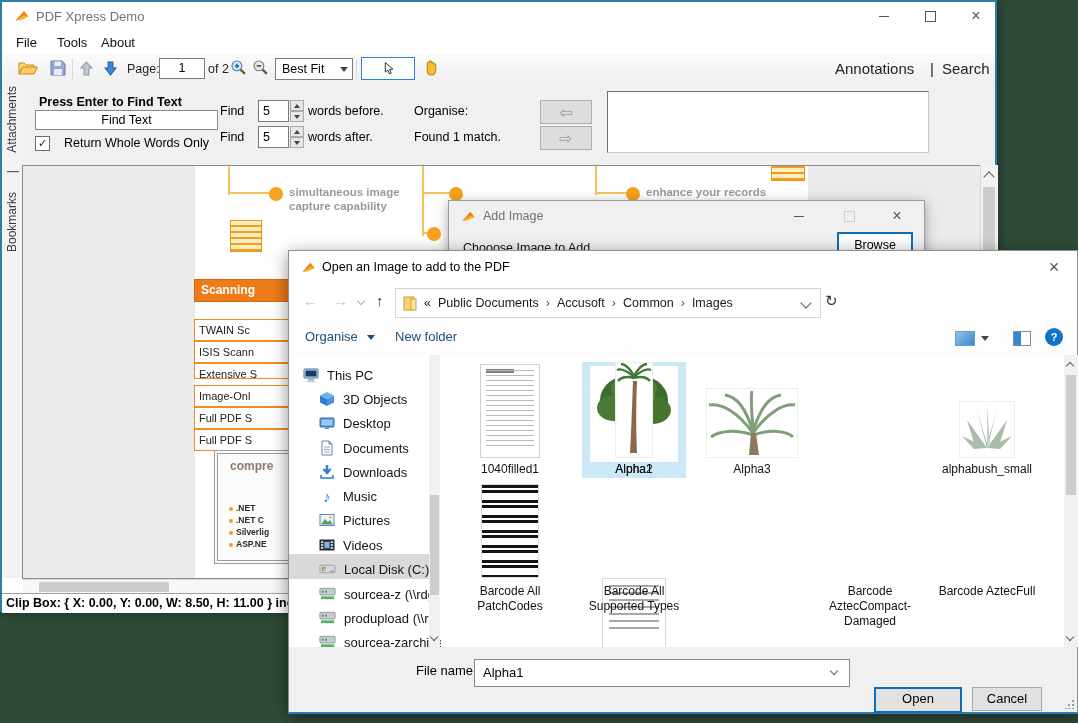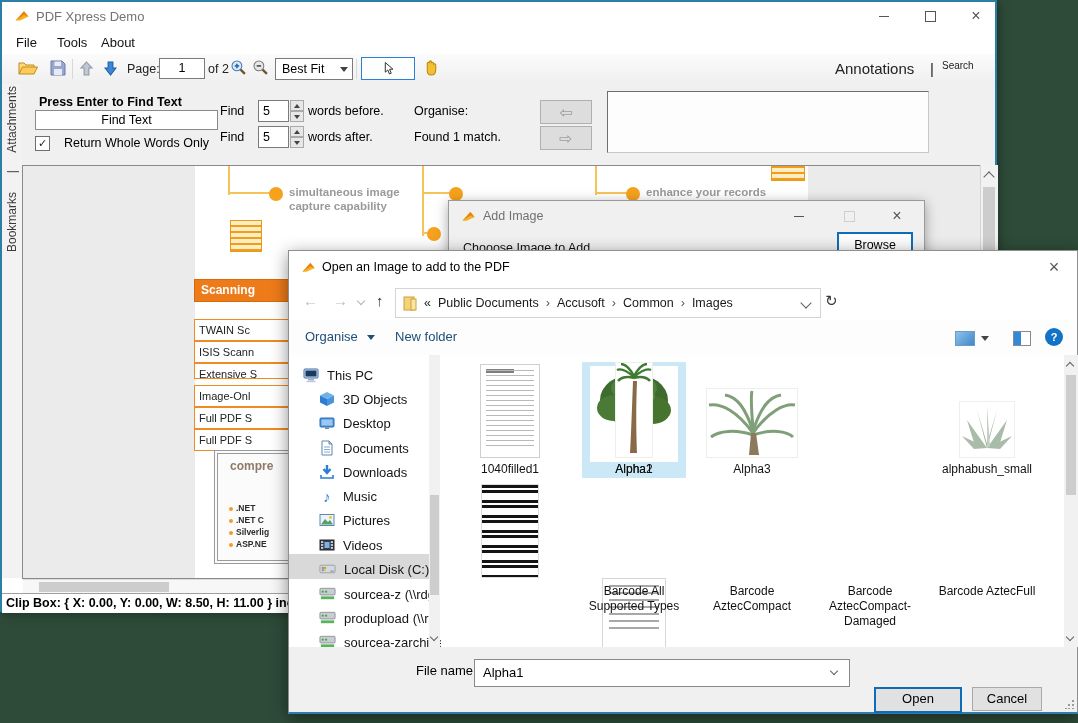--- a/index.html
+++ b/index.html
@@ -194,21 +194,21 @@
           <path d="M2.5 1.5 L2.5 12 L5.2 9.6 L7 14 L9 13.1 L7.2 8.9 L10.8 8.7 Z" fill="#fff" stroke="#222"></path>
         </svg>
     </span>
     <span class="abs" style="left:422px;top:5px;">
       <svg width="15" height="17" viewBox="0 0 14 16">
           <path d="M3 9 V4 a1 1 0 0 1 2 0 V2.6 a1 1 0 0 1 2 0 V4 a1 1 0 0 1 2 0 v1.4 a1 1 0 0 1 2 0 V10 c0 3-1.8 5-4.3 5 C4.5 15 3 13 3 10.5 Z" fill="#f3c12f" stroke="#b98a14"></path>
         </svg>
     </span>
     <span class="abs nw" style="left:833px;top:6px;font-size:15px;color:#222;">Annotations</span>
     <span class="abs nw" style="left:928px;top:6px;font-size:15px;color:#222;">|</span>
-    <span class="abs nw" style="left:940px;top:6px;font-size:10px;color:#222;">Search</span>
+    <span class="abs nw" style="left:940px;top:6px;font-size:15px;color:#222;">Search</span>
   </div>
 
   <div class="findpanel abs">
     <span class="fp-b abs nw" style="left:37px;top:11px;">Press Enter to Find Text</span>
     <div class="fp-input abs" style="left:33px;top:26px;width:181px;height:18px;">Find Text</div>
     <span class="checkbox abs" style="left:33px;top:52px;">✓</span>
     <span class="fp-t abs nw" style="left:62px;top:52px;">Return Whole Words Only</span>
 
     <span class="fp-t abs nw" style="left:218px;top:20px;">Find</span>
     <div class="spinbox abs" style="left:256px;top:16px;">
@@ -565,27 +565,27 @@
         <g fill="#93a893">
             <path d="M27 46 L17 8 L27 42 Z"></path>
             <path d="M27 46 L37 8 L27 42 Z"></path>
           </g>
         <path d="M27 46 L27 4 L30 44 Z" fill="#c2cfc2"></path>
       </svg>
     </div>
     <div class="flabel abs" style="left:490px;top:107px;width:112px;">alphabush_small</div>
 
     <div class="thumb patch abs" style="left:40px;top:129px;width:58px;height:94px;"></div>
+    <div class="flabel abs" style="left:13px;top:229px;width:112px;">Barcode All PatchCodes</div>
 
     <div class="thumb bardoc abs" style="left:161px;top:129px;width:64px;height:94px;">
       <span class="tx"></span>
     </div>
     <div class="flabel abs" style="left:137px;top:229px;width:112px;">Barcode All Supported Types</div>
 
-    <div class="flabel abs" style="left:255px;top:229px;width:112px;">Barcode AztecCompact</div>
 
     <div class="flabel abs" style="left:373px;top:229px;width:112px;">Barcode AztecCompact-Damaged</div>
 
     <div class="flabel abs" style="left:490px;top:229px;width:112px;">Barcode AztecFull</div>
 
   </div>
 
   <div class="abs" style="left:775px;top:104px;width:14px;height:292px;background:#f1f1f1;">
     <span class="chev up abs" style="left:3px;top:8px;width:5px;height:5px;"></span>
     <div class="sb-thumb abs" style="left:2px;top:20px;width:10px;height:120px;"></div>

